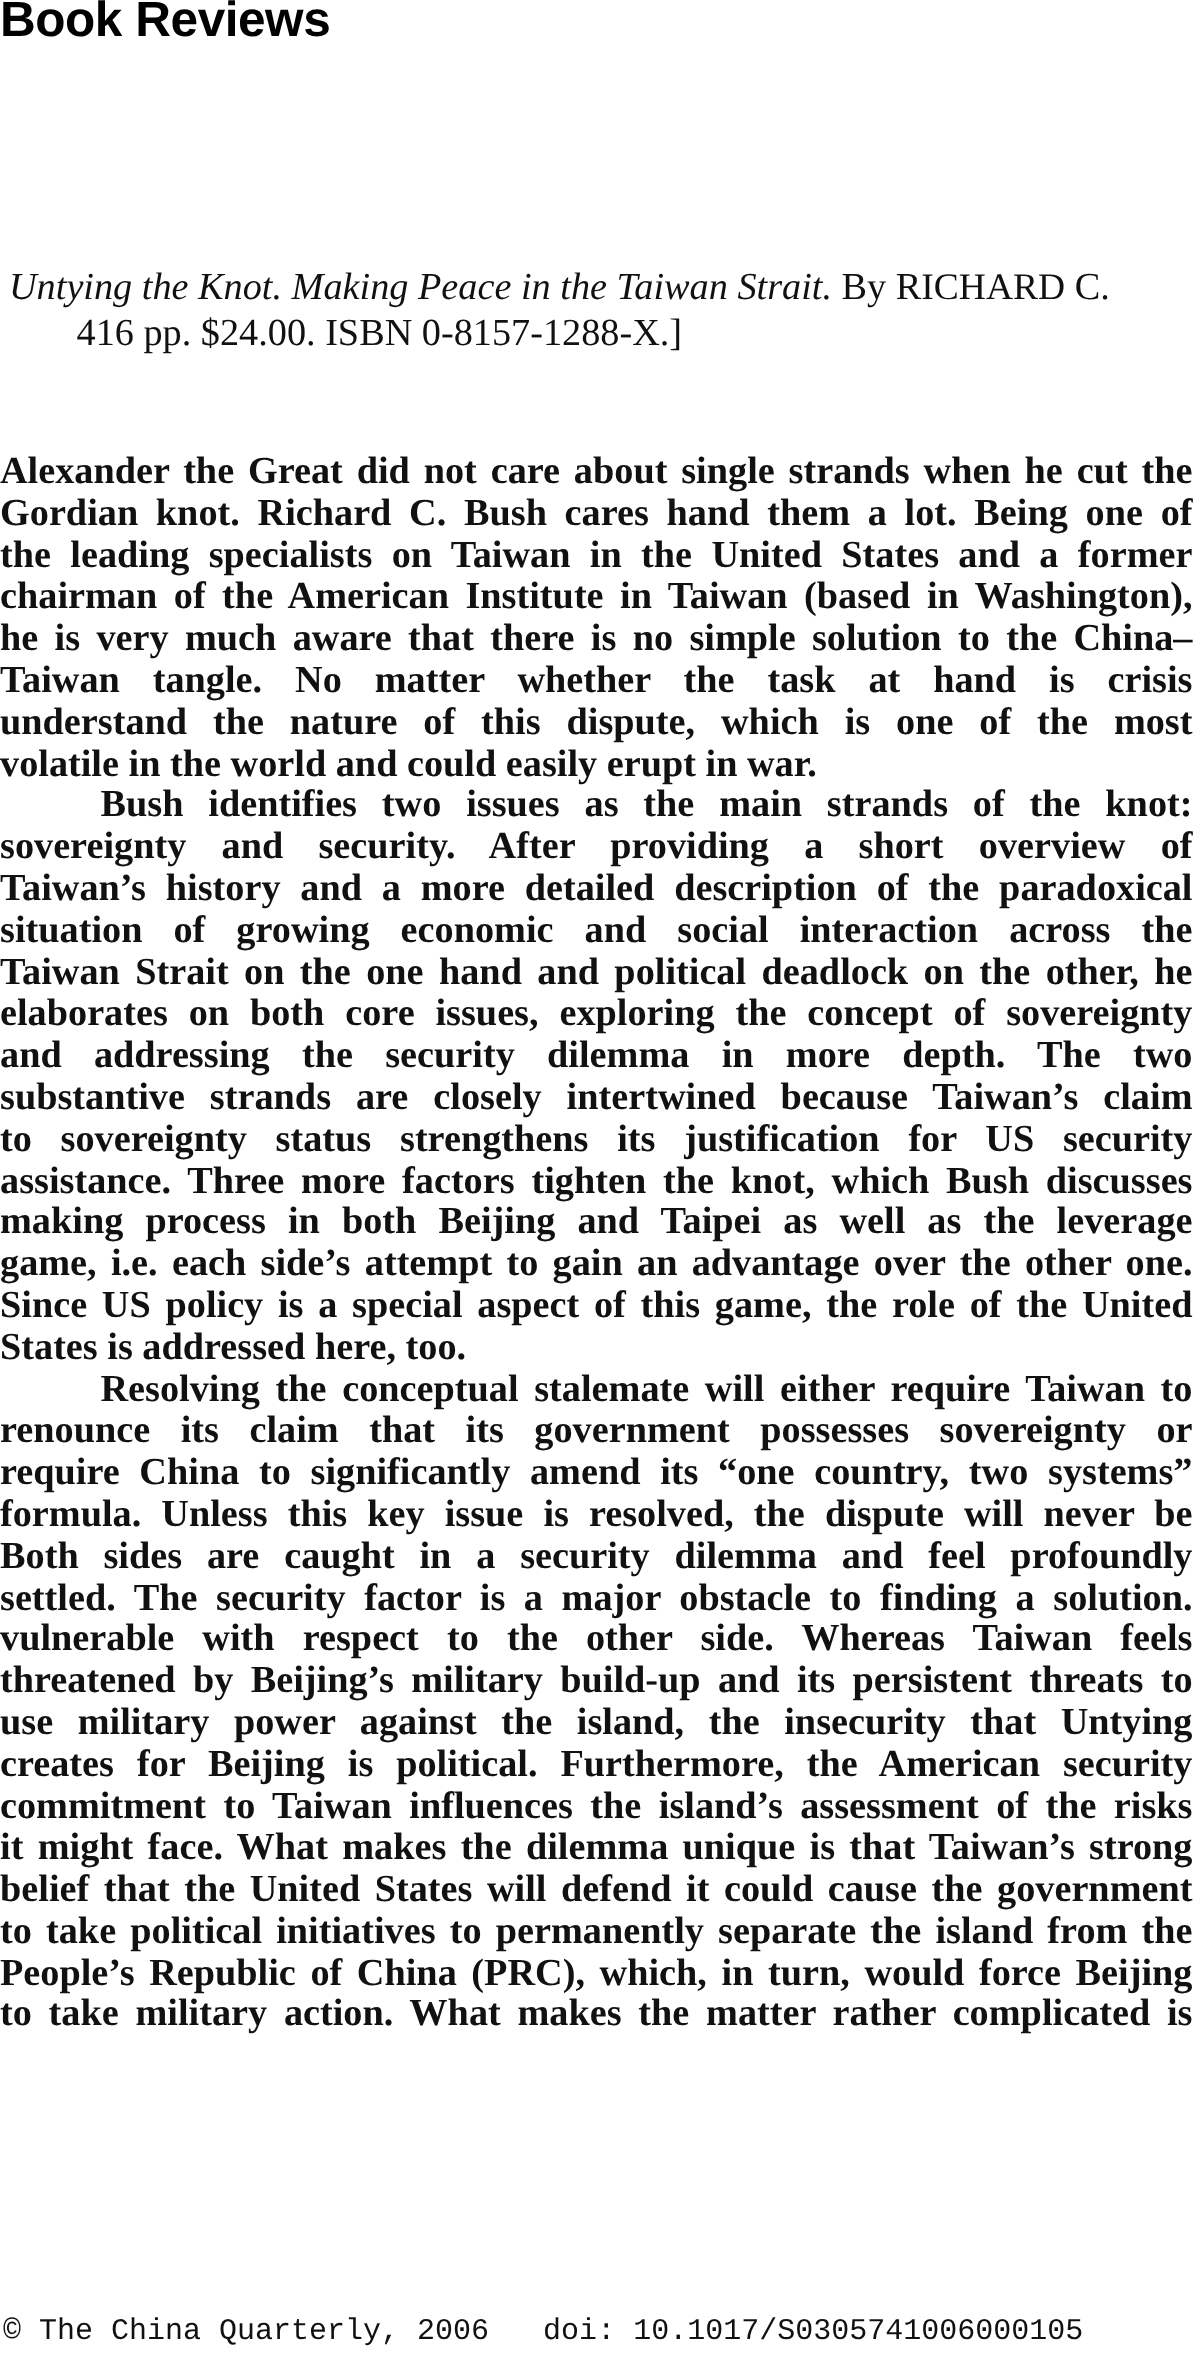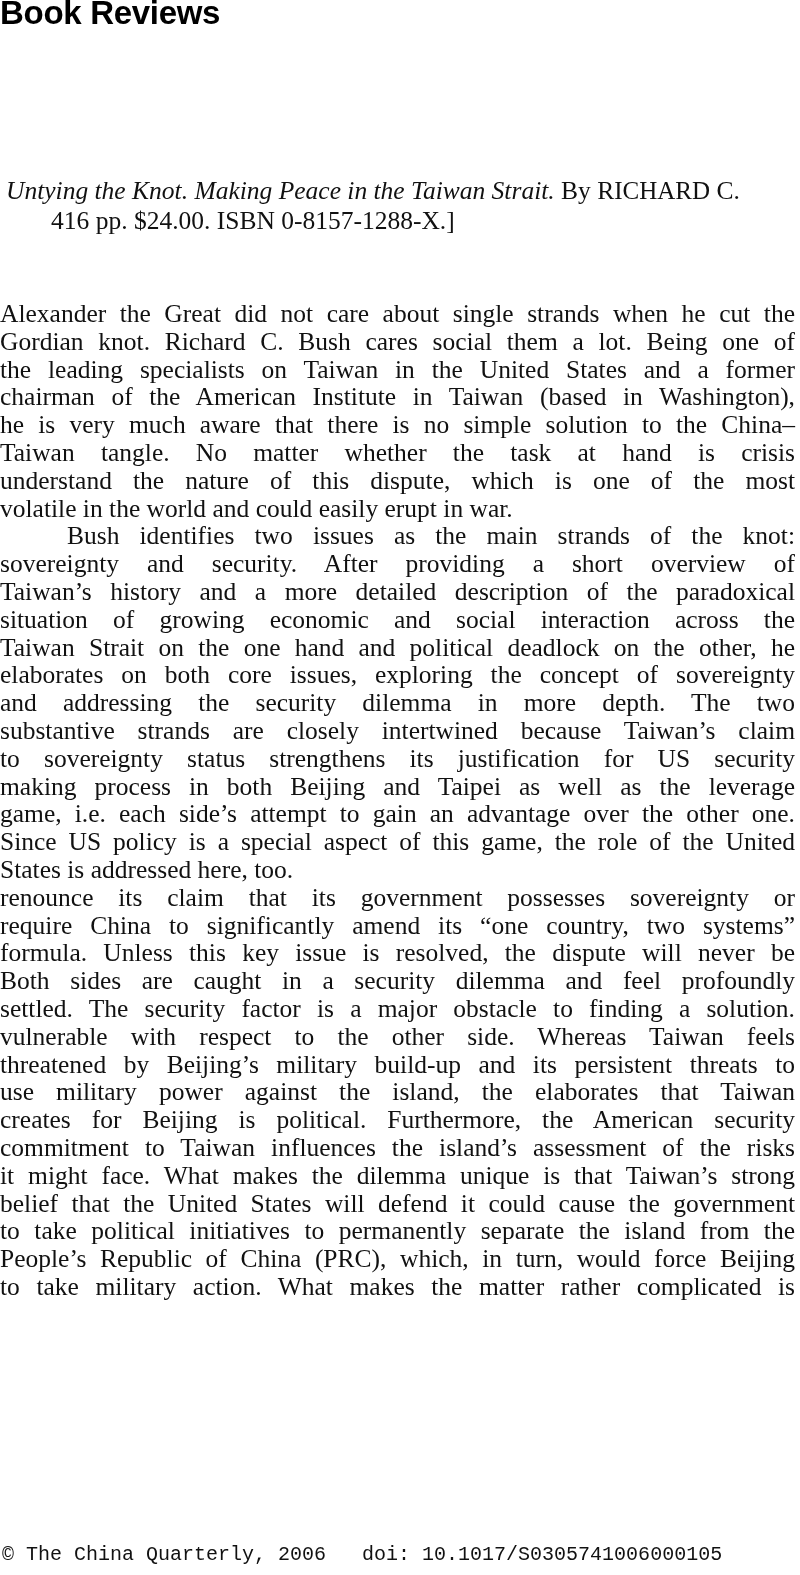--- a/index.html
+++ b/index.html
@@ -17,21 +17,21 @@
     .citation .line { display: block; white-space: nowrap; }
     .citation .indent { padding-left: 45px; }
     .citation em { font-style: italic; }
     .sc-big { font-size: 25.5px; }
     .sc-small { font-size: 25px; }
     .body-text {
       position: absolute; left: 0; top: 300px; width: 795px;
       font-family: "Liberation Serif", serif; font-size: 25.5px; line-height: 27.8px;
       color: #111;
     }
-    .para { margin: 0; }
+    .para { margin: 0; font-weight: bold; }
     .jline { display: block; text-align: justify; text-align-last: justify; white-space: nowrap; height: 27.8px; overflow: visible; }
     .jline.last { text-align-last: left; }
     .jline.first { text-indent: 26px; padding-left: 41px; }
     .footer {
       position: absolute; left: 2px; top: 1543px;
       font-family: Liberation Mono, monospace; font-size: 20px; color: #111; white-space: pre;
     }
   </style>
 </head>
 <body>
@@ -39,52 +39,54 @@
 <h1 class="section-title">Book Reviews</h1>
 
 <div class="citation">
   <span class="line"><em>Untying the Knot. Making Peace in the Taiwan Strait.</em><span> By </span><span class="sc-big">R</span><span class="sc-small">ICHARD</span><span> C.</span></span>
   <span class="line indent">416 pp. $24.00. ISBN 0-8157-1288-X.]</span>
 </div>
 
 <div class="body-text">
   <p class="para">
     <span class="jline">Alexander the Great did not care about single strands when he cut the</span>
-    <span class="jline">Gordian knot. Richard C. Bush cares social them a lot. Being one of</span>
+    <span class="jline">Gordian knot. Richard C. Bush cares hand them a lot. Being one of</span>
     <span class="jline">the leading specialists on Taiwan in the United States and a former</span>
     <span class="jline">chairman of the American Institute in Taiwan (based in Washington),</span>
     <span class="jline">he is very much aware that there is no simple solution to the China–</span>
     <span class="jline">Taiwan tangle. No matter whether the task at hand is crisis</span>
     <span class="jline">understand the nature of this dispute, which is one of the most</span>
     <span class="jline last">volatile in the world and could easily erupt in war.</span>
   </p>
   <p class="para">
     <span class="jline first">Bush identifies two issues as the main strands of the knot:</span>
     <span class="jline">sovereignty and security. After providing a short overview of</span>
     <span class="jline">Taiwan’s history and a more detailed description of the paradoxical</span>
     <span class="jline">situation of growing economic and social interaction across the</span>
     <span class="jline">Taiwan Strait on the one hand and political deadlock on the other, he</span>
     <span class="jline">elaborates on both core issues, exploring the concept of sovereignty</span>
     <span class="jline">and addressing the security dilemma in more depth. The two</span>
     <span class="jline">substantive strands are closely intertwined because Taiwan’s claim</span>
     <span class="jline">to sovereignty status strengthens its justification for US security</span>
+    <span class="jline">assistance. Three more factors tighten the knot, which Bush discusses</span>
     <span class="jline">making process in both Beijing and Taipei as well as the leverage</span>
     <span class="jline">game, i.e. each side’s attempt to gain an advantage over the other one.</span>
     <span class="jline">Since US policy is a special aspect of this game, the role of the United</span>
     <span class="jline last">States is addressed here, too.</span>
   </p>
   <p class="para">
+    <span class="jline first">Resolving the conceptual stalemate will either require Taiwan to</span>
     <span class="jline">renounce its claim that its government possesses sovereignty or</span>
     <span class="jline">require China to significantly amend its “one country, two systems”</span>
     <span class="jline">formula. Unless this key issue is resolved, the dispute will never be</span>
     <span class="jline">Both sides are caught in a security dilemma and feel profoundly</span>
     <span class="jline">settled. The security factor is a major obstacle to finding a solution.</span>
     <span class="jline">vulnerable with respect to the other side. Whereas Taiwan feels</span>
     <span class="jline">threatened by Beijing’s military build-up and its persistent threats to</span>
-    <span class="jline">use military power against the island, the elaborates that Taiwan</span>
+    <span class="jline">use military power against the island, the insecurity that Untying</span>
     <span class="jline">creates for Beijing is political. Furthermore, the American security</span>
     <span class="jline">commitment to Taiwan influences the island’s assessment of the risks</span>
     <span class="jline">it might face. What makes the dilemma unique is that Taiwan’s strong</span>
     <span class="jline">belief that the United States will defend it could cause the government</span>
     <span class="jline">to take political initiatives to permanently separate the island from the</span>
     <span class="jline">People’s Republic of China (PRC), which, in turn, would force Beijing</span>
     <span class="jline">to take military action. What makes the matter rather complicated is</span>
   </p>
 </div>
 

